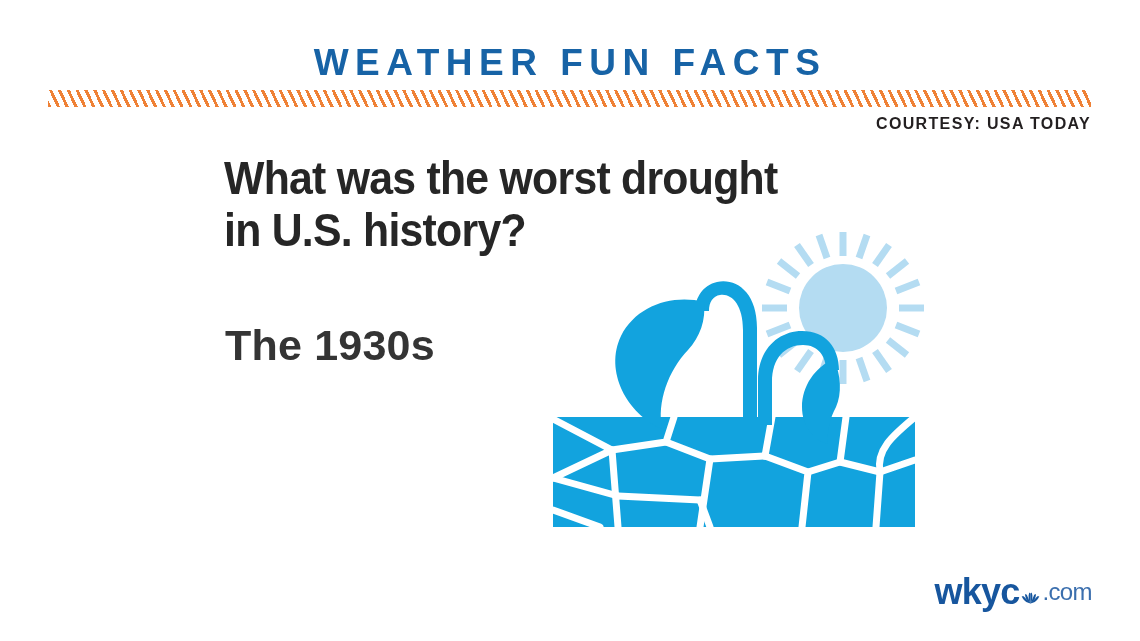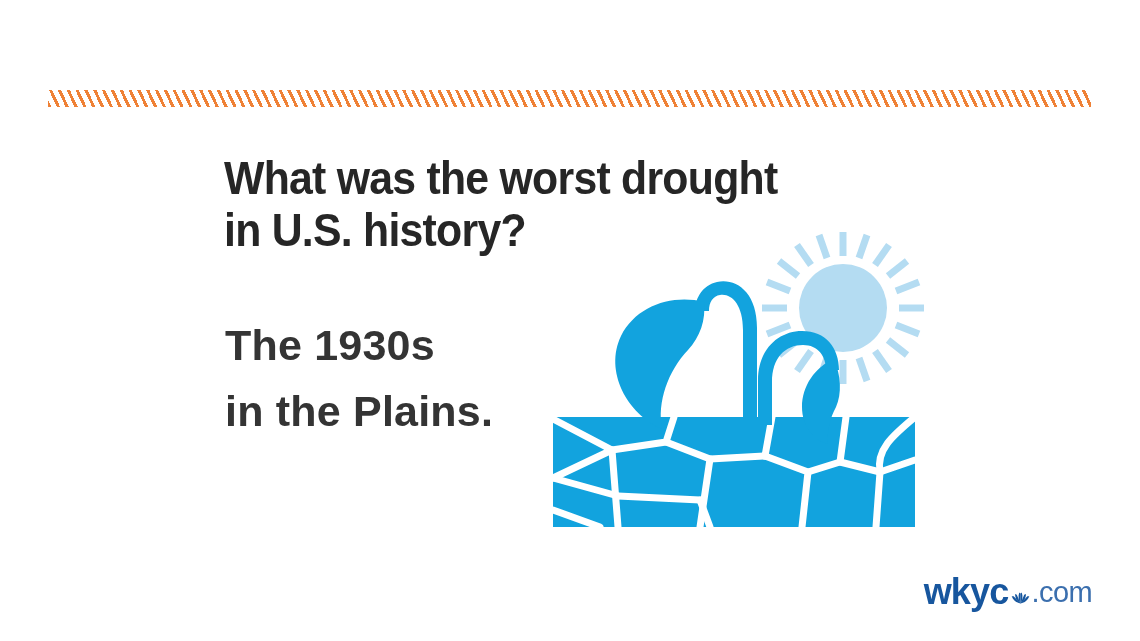--- a/index.html
+++ b/index.html
@@ -124,43 +124,44 @@
   .logo-peacock {
     width: 21px;
     height: 21px;
     margin: 0 1px 0 1px;
     position: relative;
     top: 2px;
   }
   .logo-com {
     font-family: "Liberation Sans", sans-serif;
     font-weight: normal;
-    font-size: 29px;
+    font-size: 24px;
     letter-spacing: -0.6px;
     color: #3b6fae;
     line-height: 30px;
   }
 </style>
 </head>
 <body>
 
 <div class="canvas">
 
+  <div class="headline">WEATHER FUN FACTS</div>
 
   <div class="hatch-band"></div>
 
+  <div class="courtesy">COURTESY: USA TODAY</div>
 
   <div class="question">
     <span class="l1">What was the worst drought</span>
     <span class="l2">in U.S. history?</span>
   </div>
 
   <div class="answer">
     <span>The 1930s</span>
-    <span>in the Plains.</span>
   </div>
 
   <div class="illustration">
     <svg width="400" height="330" viewBox="0 0 400 330" xmlns="http://www.w3.org/2000/svg">
 
       <g fill="#b4dcf2">
         <circle cx="303" cy="98" r="44"></circle>
         <g stroke="#b4dcf2" stroke-width="7" stroke-linecap="butt">
           <line x1="303" y1="46" x2="303" y2="22"></line>
           <line x1="319" y1="48" x2="327" y2="25"></line>

